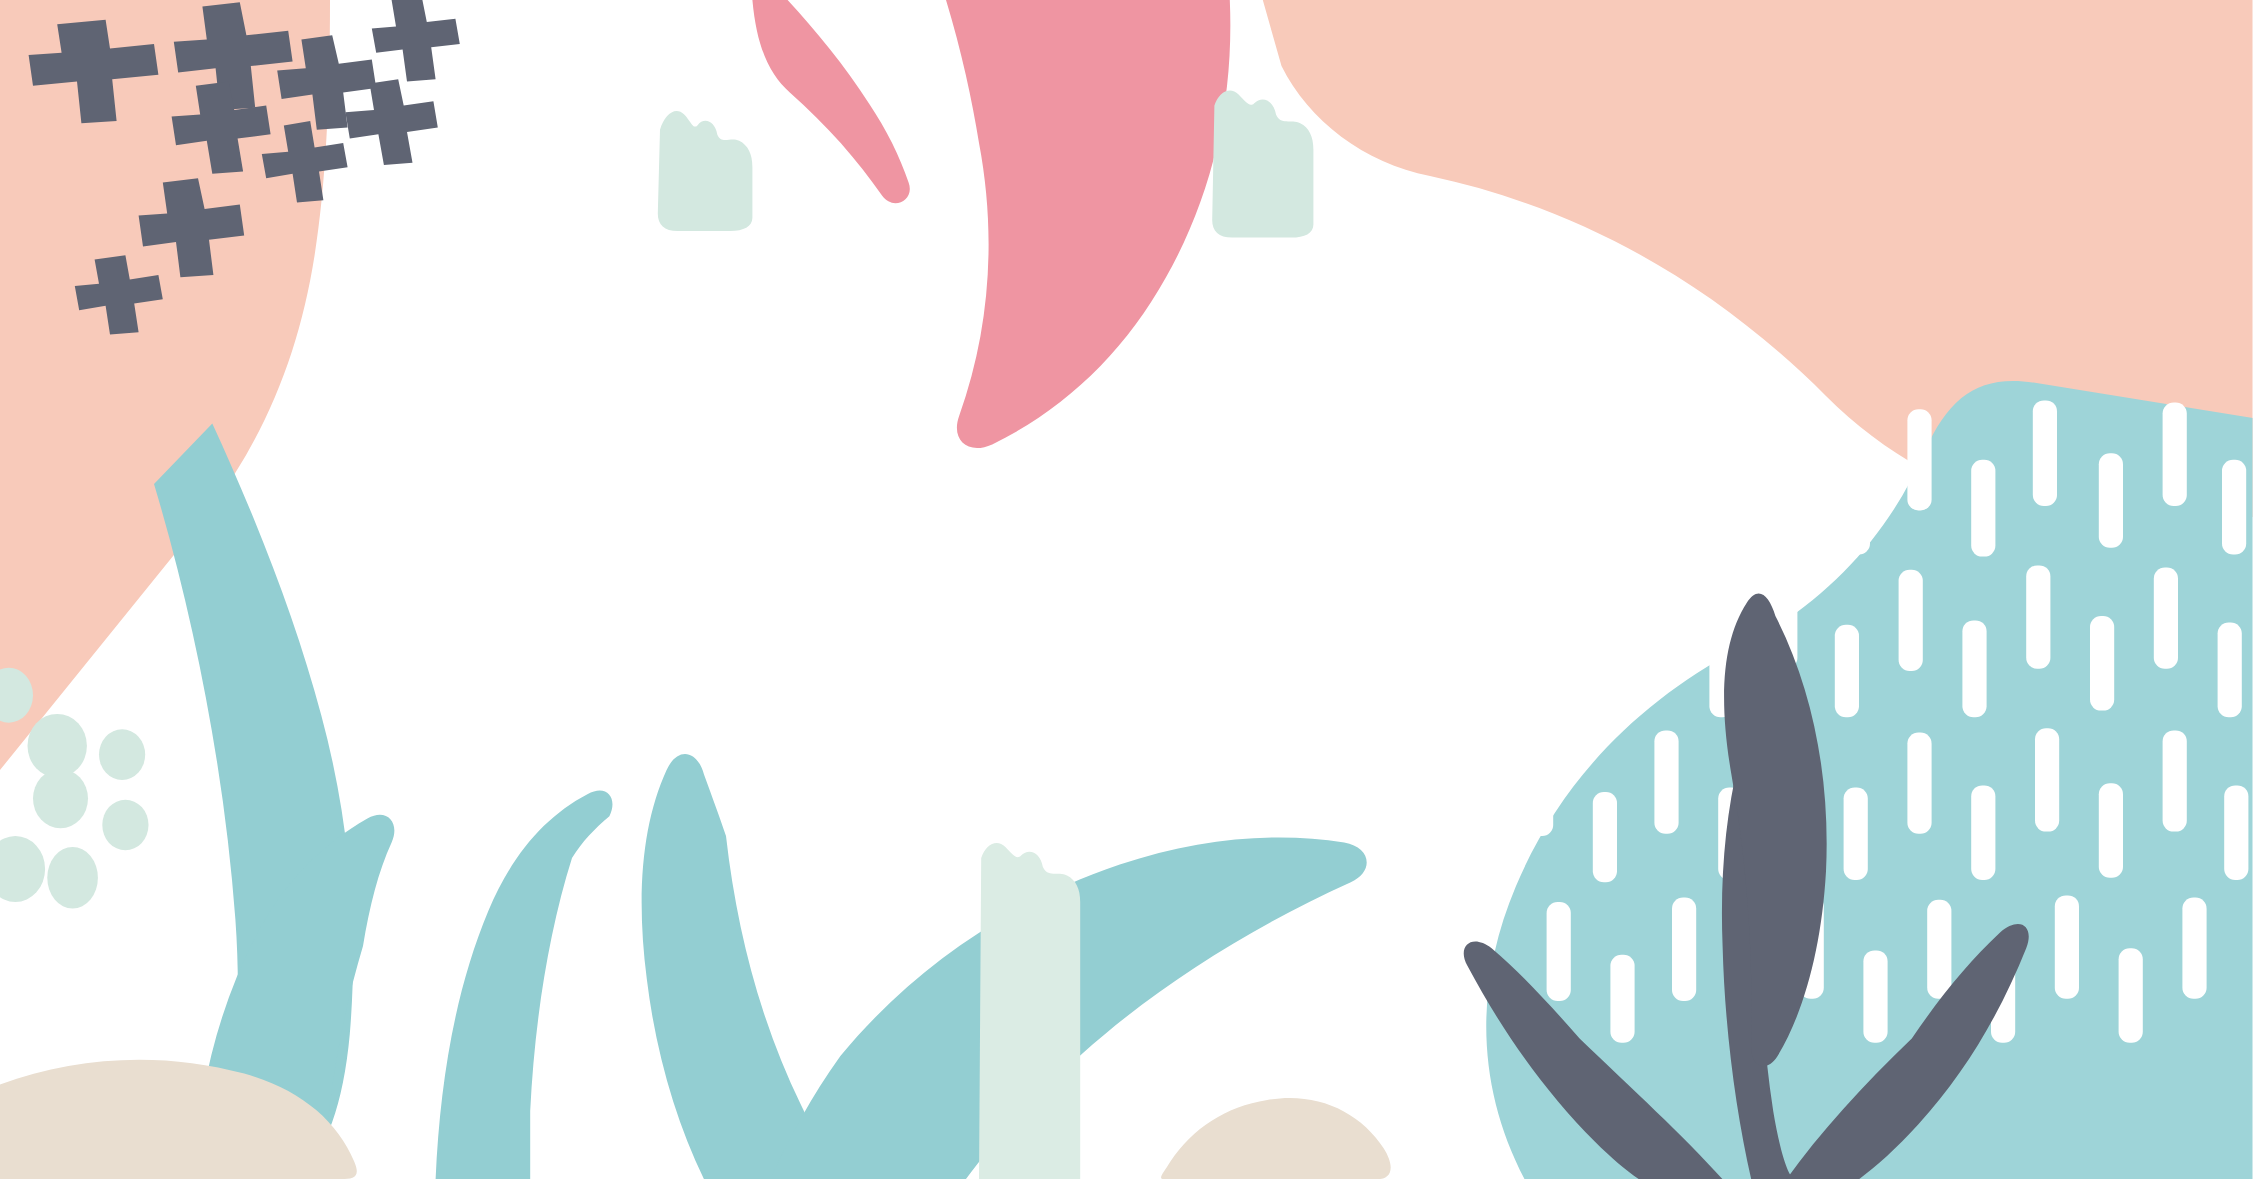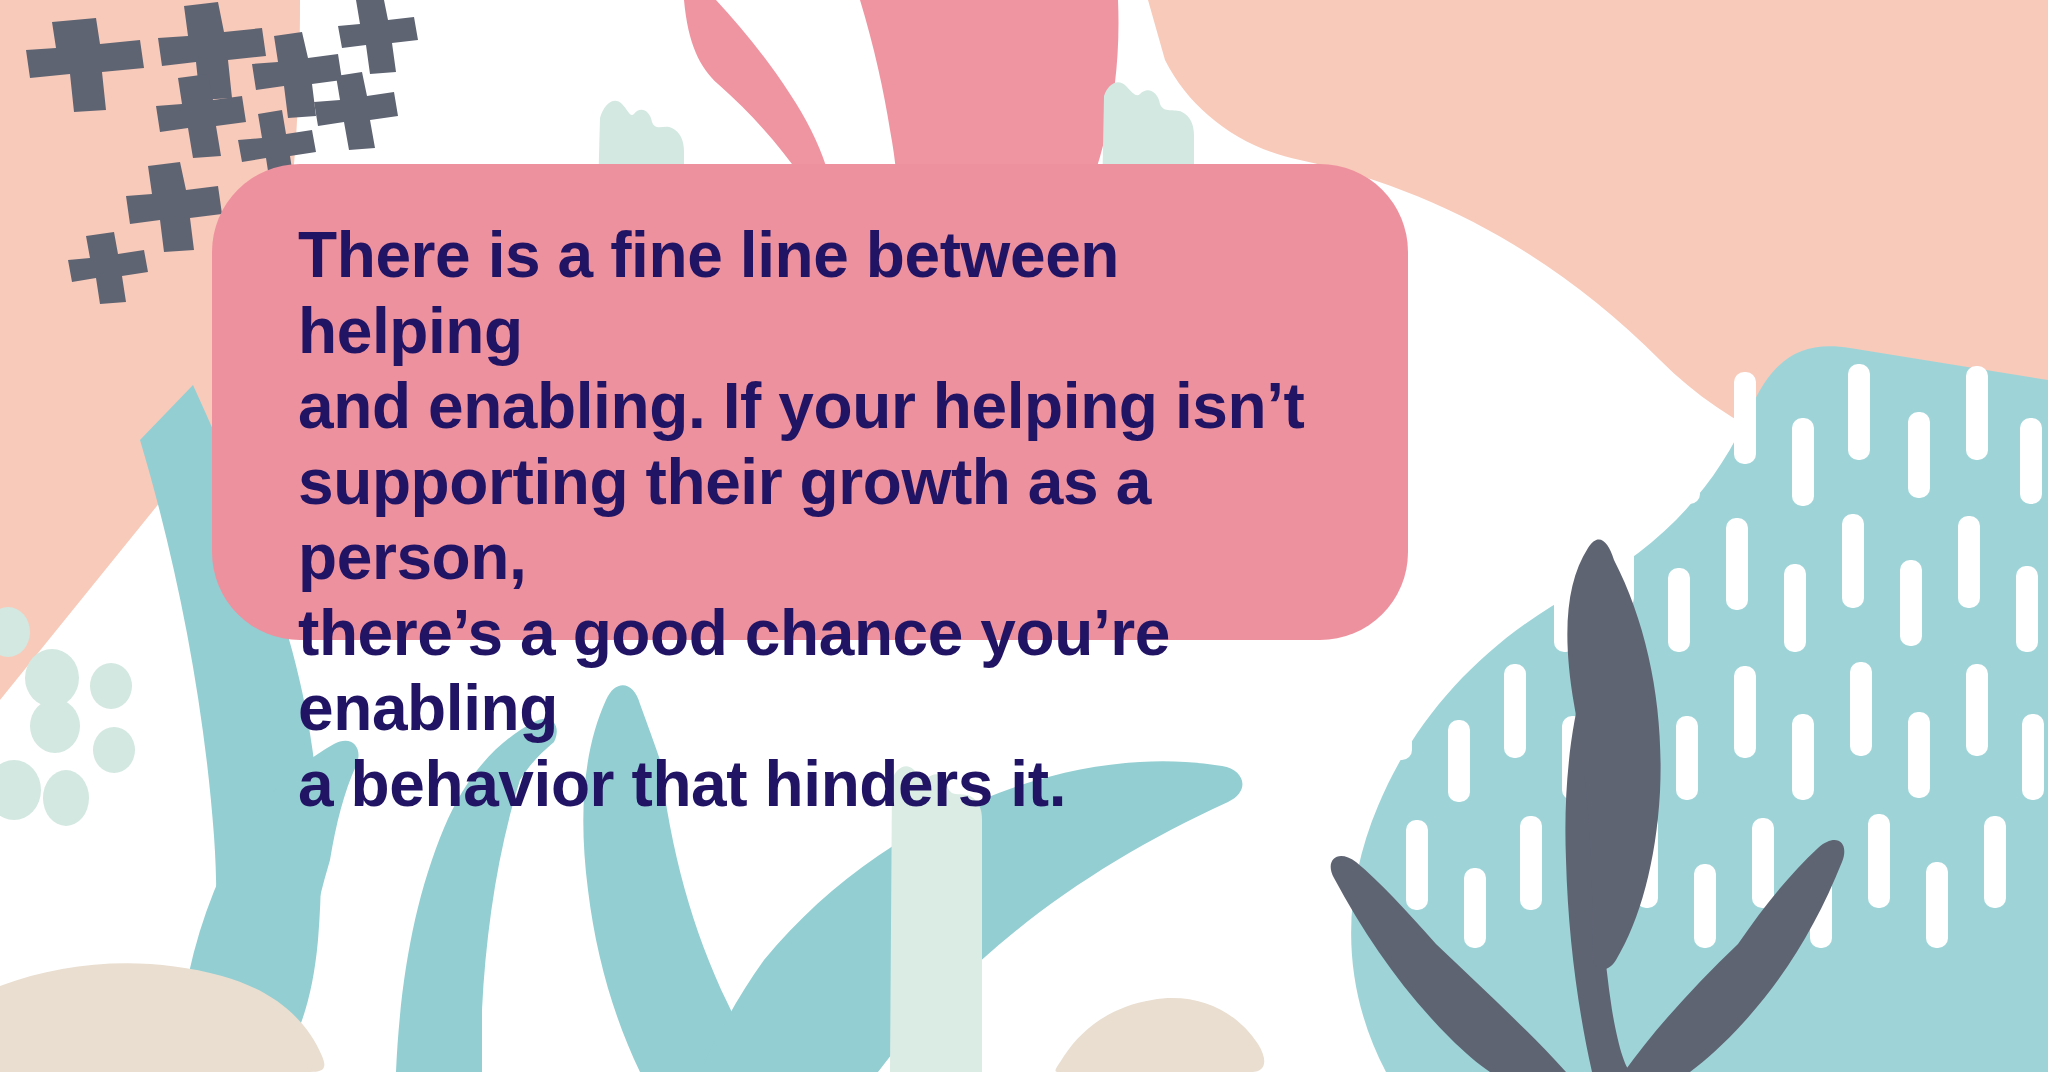--- a/index.html
+++ b/index.html
@@ -191,21 +191,14 @@
          C936,770 946,776 948,788 C952,798 962,792 970,796
          C978,800 982,808 982,820 L982,1072 L890,1072 Z"></path>
 
     <path fill="#e9ded0" d="M0,986 C70,960 148,956 222,976 C272,990 306,1018 322,1056
          C328,1070 322,1072 310,1072 L0,1072 Z"></path>
     <path fill="#e9ded0" d="M1064,1056 C1084,1026 1114,1006 1152,1000 C1196,992 1236,1010 1258,1044
          C1268,1060 1266,1072 1252,1072 L1058,1072 C1052,1072 1058,1066 1064,1056 Z"></path>
 
   </svg>
 
-  <div id="quote-card">
-    <p id="quote-text">There is a fine line between helping
-and enabling. If your helping isn’t
-supporting their growth as a person,
-there’s a good chance you’re enabling
-a behavior that hinders it.</p>
-  </div>
 
 </div>
 
 </body></html>

